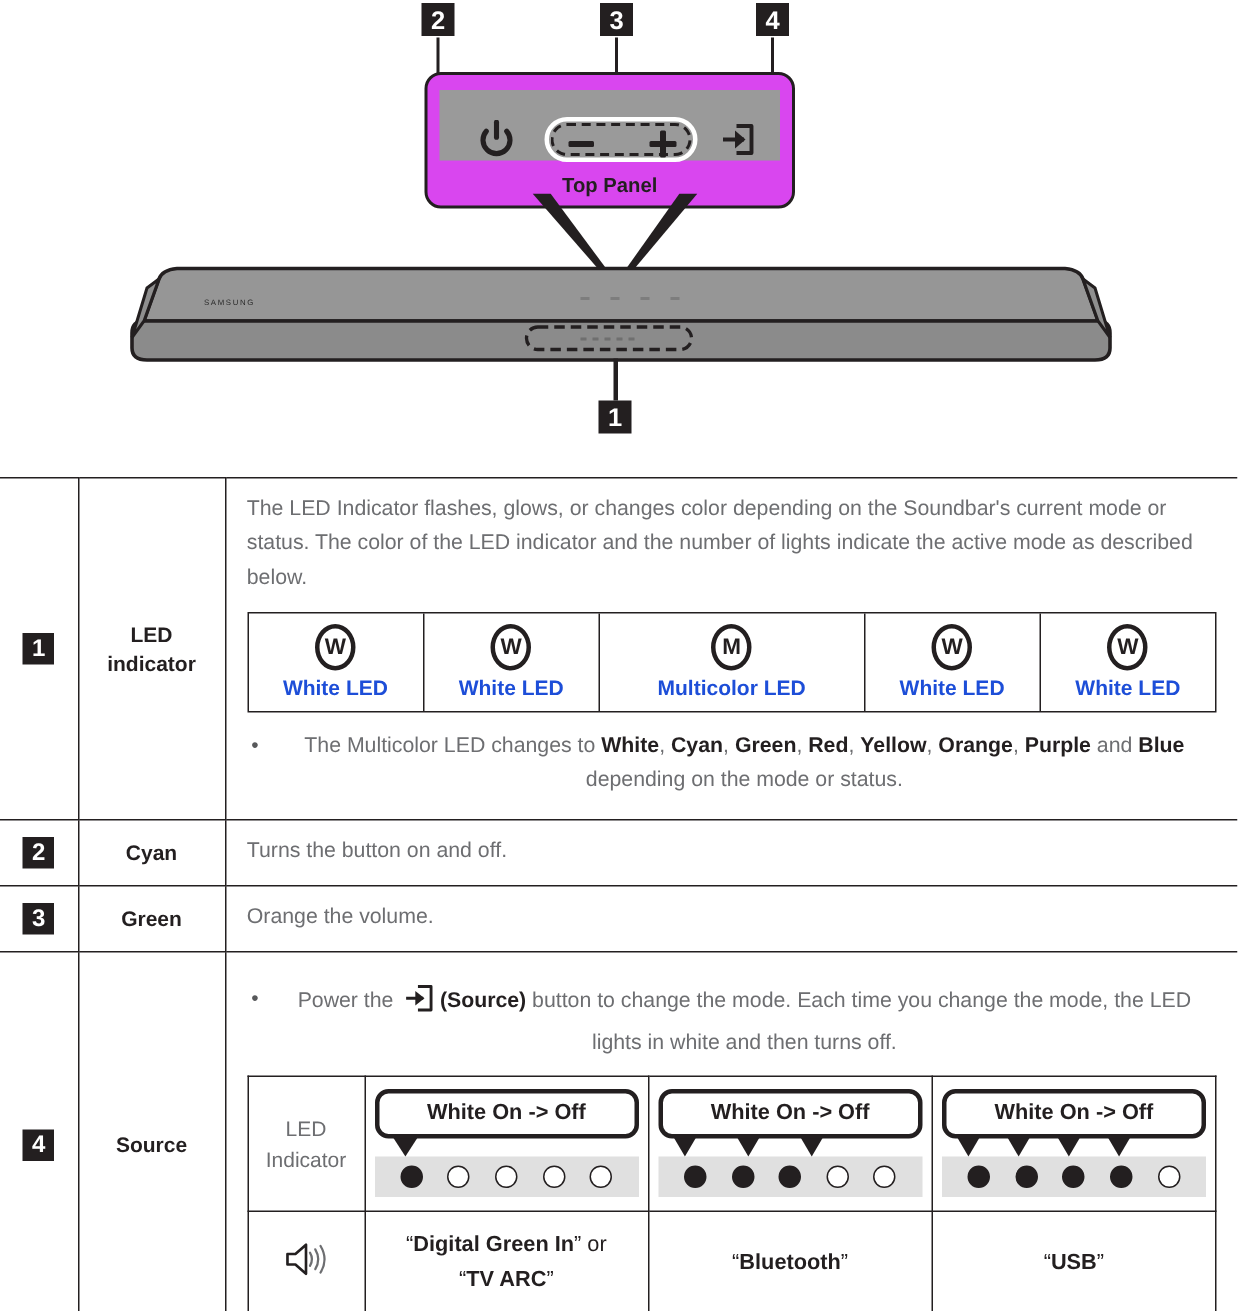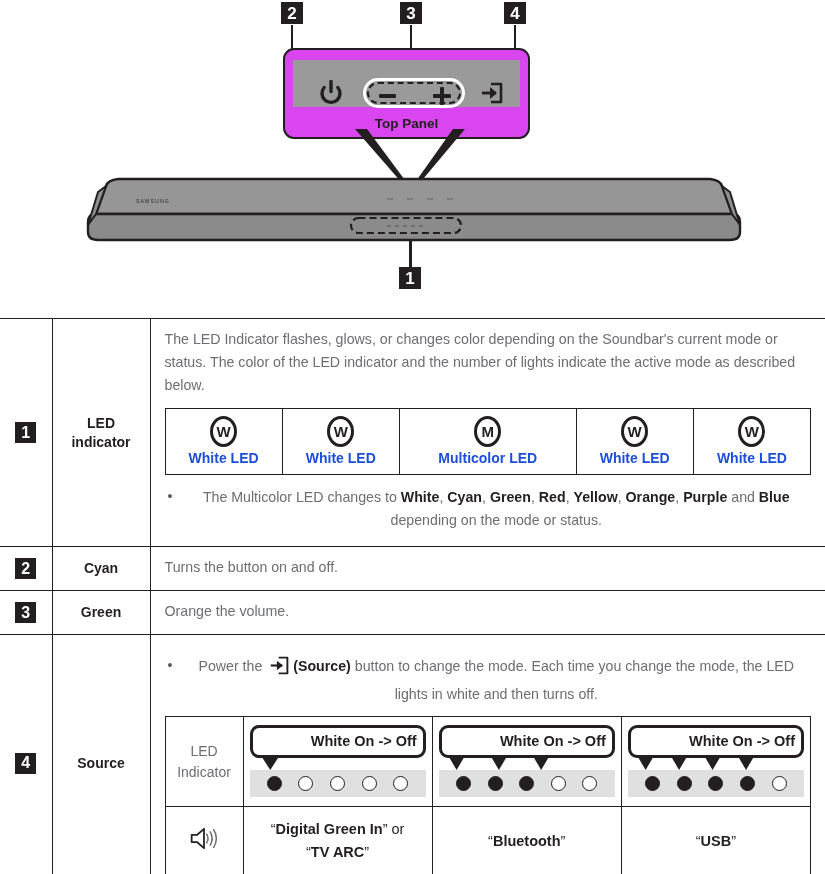--- a/index.html
+++ b/index.html
@@ -122,21 +122,21 @@
   }
   .src-tbl td { border: 1.2px solid #231f20; padding: 0; vertical-align: middle; }
   .src-lbl { width: 78px; text-align: center; font-size: 14px; color: #6d6e71; line-height: 1.5; padding: 6px 2px !important; }
   .src-mode { text-align: center; padding: 8px 6px 9px 6px !important; }
   .src-txt { text-align: center; padding: 11px 6px !important; font-size: 14.5px; color: #231f20; line-height: 1.6; }
 
   .bubble-wrap { position: relative; width: 100%; }
   .bubble {
     border: 3px solid #231f20; border-radius: 9px; background: #fff;
     font-size: 14.5px; font-weight: bold; color: #231f20;
-    text-align: right; padding: 5px 6px 6px 6px; position: relative; z-index: 2;
+    text-align: center; padding: 5px 6px 6px 6px; position: relative; z-index: 2;
   }
   .ptr-svg { display: block; width: 100%; height: 17px; margin-top: -3px; position: relative; z-index: 1; }
   .dot-strip {
     background: #e0e0e0; display: flex; justify-content: space-around;
     align-items: center; padding: 6px 9px; margin-top: -2px;
   }
   .dot { width: 15px; height: 15px; border-radius: 50%; border: 1.8px solid #231f20; }
   .dot.on { background: #231f20; }
   .dot.off { background: #ffffff; }
 </style>

